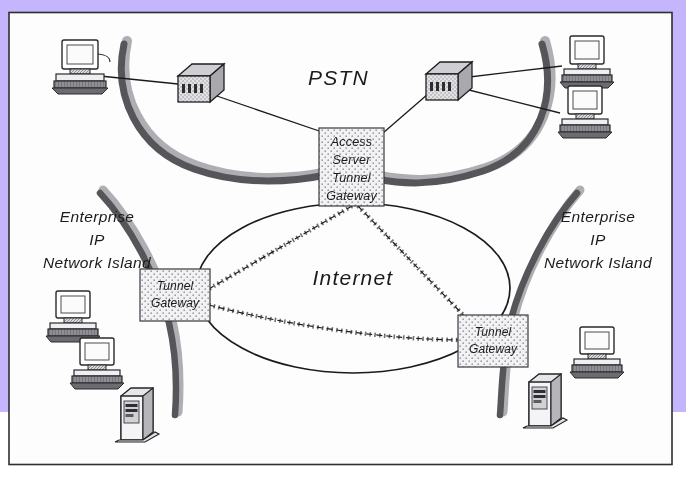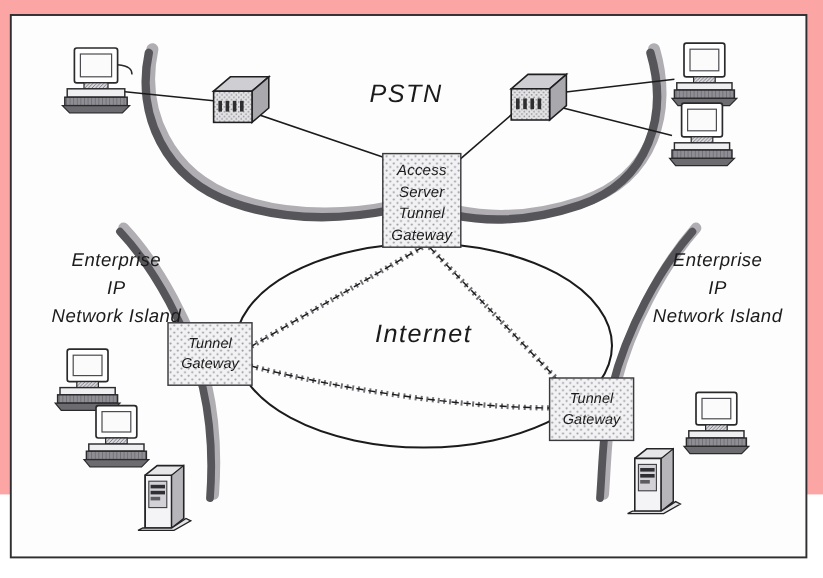--- a/index.html
+++ b/index.html
@@ -11,21 +11,21 @@
   body {
     width: 686px;
     height: 482px;
     font-family: "Liberation Sans", sans-serif;
     overflow: hidden;
   }
   #diagram-root {
     position: relative;
     width: 686px;
     height: 412px;
-    background: #fca5a5;
+    background: #c4b5fd;
   }
   #diagram-svg {
     position: absolute;
     left: 0;
     top: 0;
     width: 686px;
     height: 482px;
     display: block;
   }
   .diag-label {

